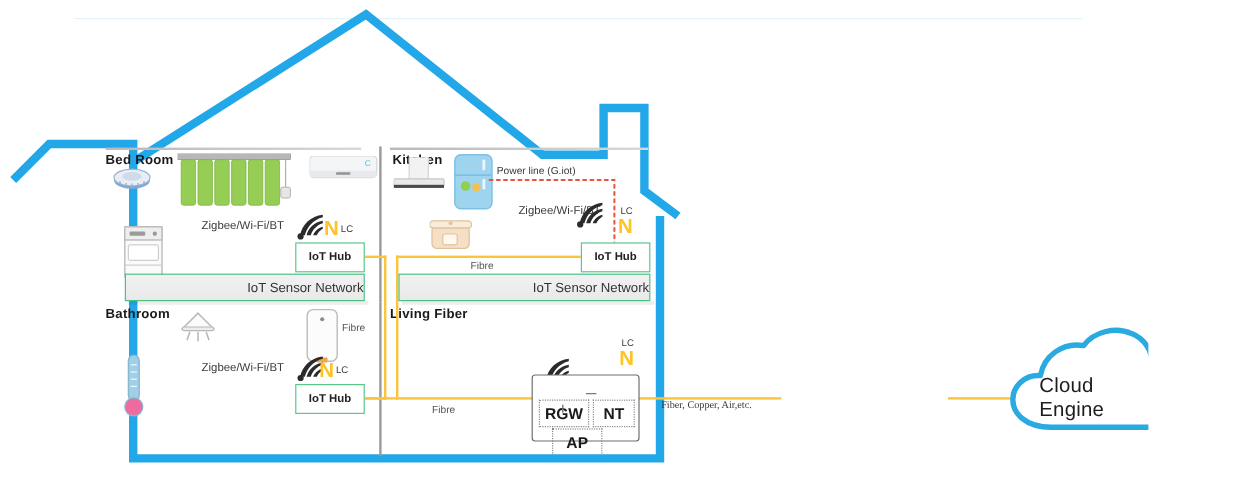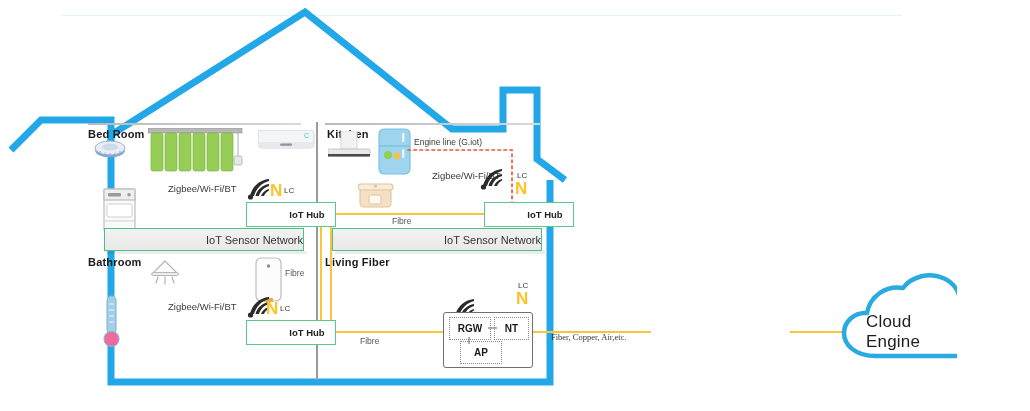--- a/index.html
+++ b/index.html
@@ -7,35 +7,35 @@
   #stage{position:relative;width:957px;height:411px;background:#fff;overflow:hidden;}
   .abs{position:absolute;}
   .lbl{position:absolute;white-space:nowrap;color:#231f20;}
   .room-title{font-weight:bold;font-size:11px;letter-spacing:.2px;color:#1a1a1a;}
   .tech{font-size:9.5px;color:#3a3a3a;}
   .tech-sm{font-size:8.5px;color:#3a3a3a;}
   .lc-txt{font-size:8px;color:#3a3a3a;}
   .fibre-txt{font-size:8.5px;color:#555;}
   .hub{position:absolute;border:1.4px solid #57c98a;background:#ffffff;
        display:flex;align-items:center;justify-content:center;
-       font-size:9.5px;font-weight:bold;color:#222;padding-left:32px;}
+       font-size:9.5px;font-weight:bold;color:#222;}
   .sensornet{position:absolute;border:1.4px solid #4cbf85;
        background:linear-gradient(180deg,#f2f2f2 0%,#e9e9e9 100%);
        display:flex;align-items:center;justify-content:flex-end;
        font-size:11px;color:#333;}
   .sensornet:after{content:"";position:absolute;left:2px;right:-4px;bottom:-4px;height:3px;
        background:rgba(0,0,0,.07);}
   .divline{position:absolute;background:#9a9a9a;}
   .topshelf{position:absolute;height:1.5px;background:linear-gradient(90deg,#b9b9b9,#d8d8d8);}
   .cobox{position:absolute;border:1.3px solid #6f6f6f;background:#fff;border-radius:2px;
        display:flex;align-items:center;justify-content:center;
        font-size:10px;font-weight:bold;color:#1a1a1a;letter-spacing:.3px;}
   .rgwbox{position:absolute;border:1.3px solid #6f6f6f;background:#fff;border-radius:3px;}
   .dbox{position:absolute;border:1.4px dotted #8a8a8a;display:flex;align-items:center;
-       justify-content:center;font-size:10px;font-weight:bold;color:#1a1a1a;}
+       justify-content:center;font-size:13px;font-weight:bold;color:#1a1a1a;margin-top:16px;}
   .wire{position:absolute;background:#fcc33c;}
   .lcmark{position:absolute;font-size:17px;font-weight:bold;color:#ffc328;
        font-family:"Liberation Sans",sans-serif;line-height:1;}
   .cloudtxt{position:absolute;font-size:17px;font-weight:normal;color:#1d1d1d;letter-spacing:.2px;}
 </style>
 </head>
 <body>
 
 <div id="stage">
 
@@ -191,21 +191,21 @@
       <path d="M22 11 C18 12 15 15 14 18 L17 18 C18 15.8 19.8 13.6 22 12.6 Z"></path>
     </g>
     <circle cx="3.5" cy="19" r="2.6" fill="#2b2b2b"></circle>
   </svg>
   <div class="lbl lc-txt" style="left:518px;top:281px;">LC</div>
   <div class="lcmark" style="left:516px;top:290px;">N</div>
 
   <svg class="abs" width="160" height="80" style="left:406px;top:146px;">
     <polyline points="2,4 106,4 106,70" fill="none" stroke="#e8533f" stroke-width="1.7" stroke-dasharray="2.5,3.5" stroke-linecap="round"></polyline>
   </svg>
-  <div class="lbl tech-sm" style="left:414px;top:137px;">Engine line (G.iot)</div>
+  <div class="lbl tech-sm" style="left:414px;top:137px;">Power line (G.iot)</div>
 
   <div class="wire" style="left:300px;top:213px;width:22px;height:2.2px;"></div>
   <div class="wire" style="left:320px;top:213px;width:2.2px;height:120px;"></div>
 
   <div class="wire" style="left:330px;top:213px;width:156px;height:2.2px;"></div>
   <div class="wire" style="left:330px;top:213px;width:2.2px;height:120px;"></div>
   <div class="lbl fibre-txt" style="left:392px;top:216px;">Fibre</div>
 
   <div class="wire" style="left:300px;top:331px;width:22px;height:2.2px;"></div>
   <div class="lbl fibre-txt" style="left:285px;top:268px;">Fibre</div>

